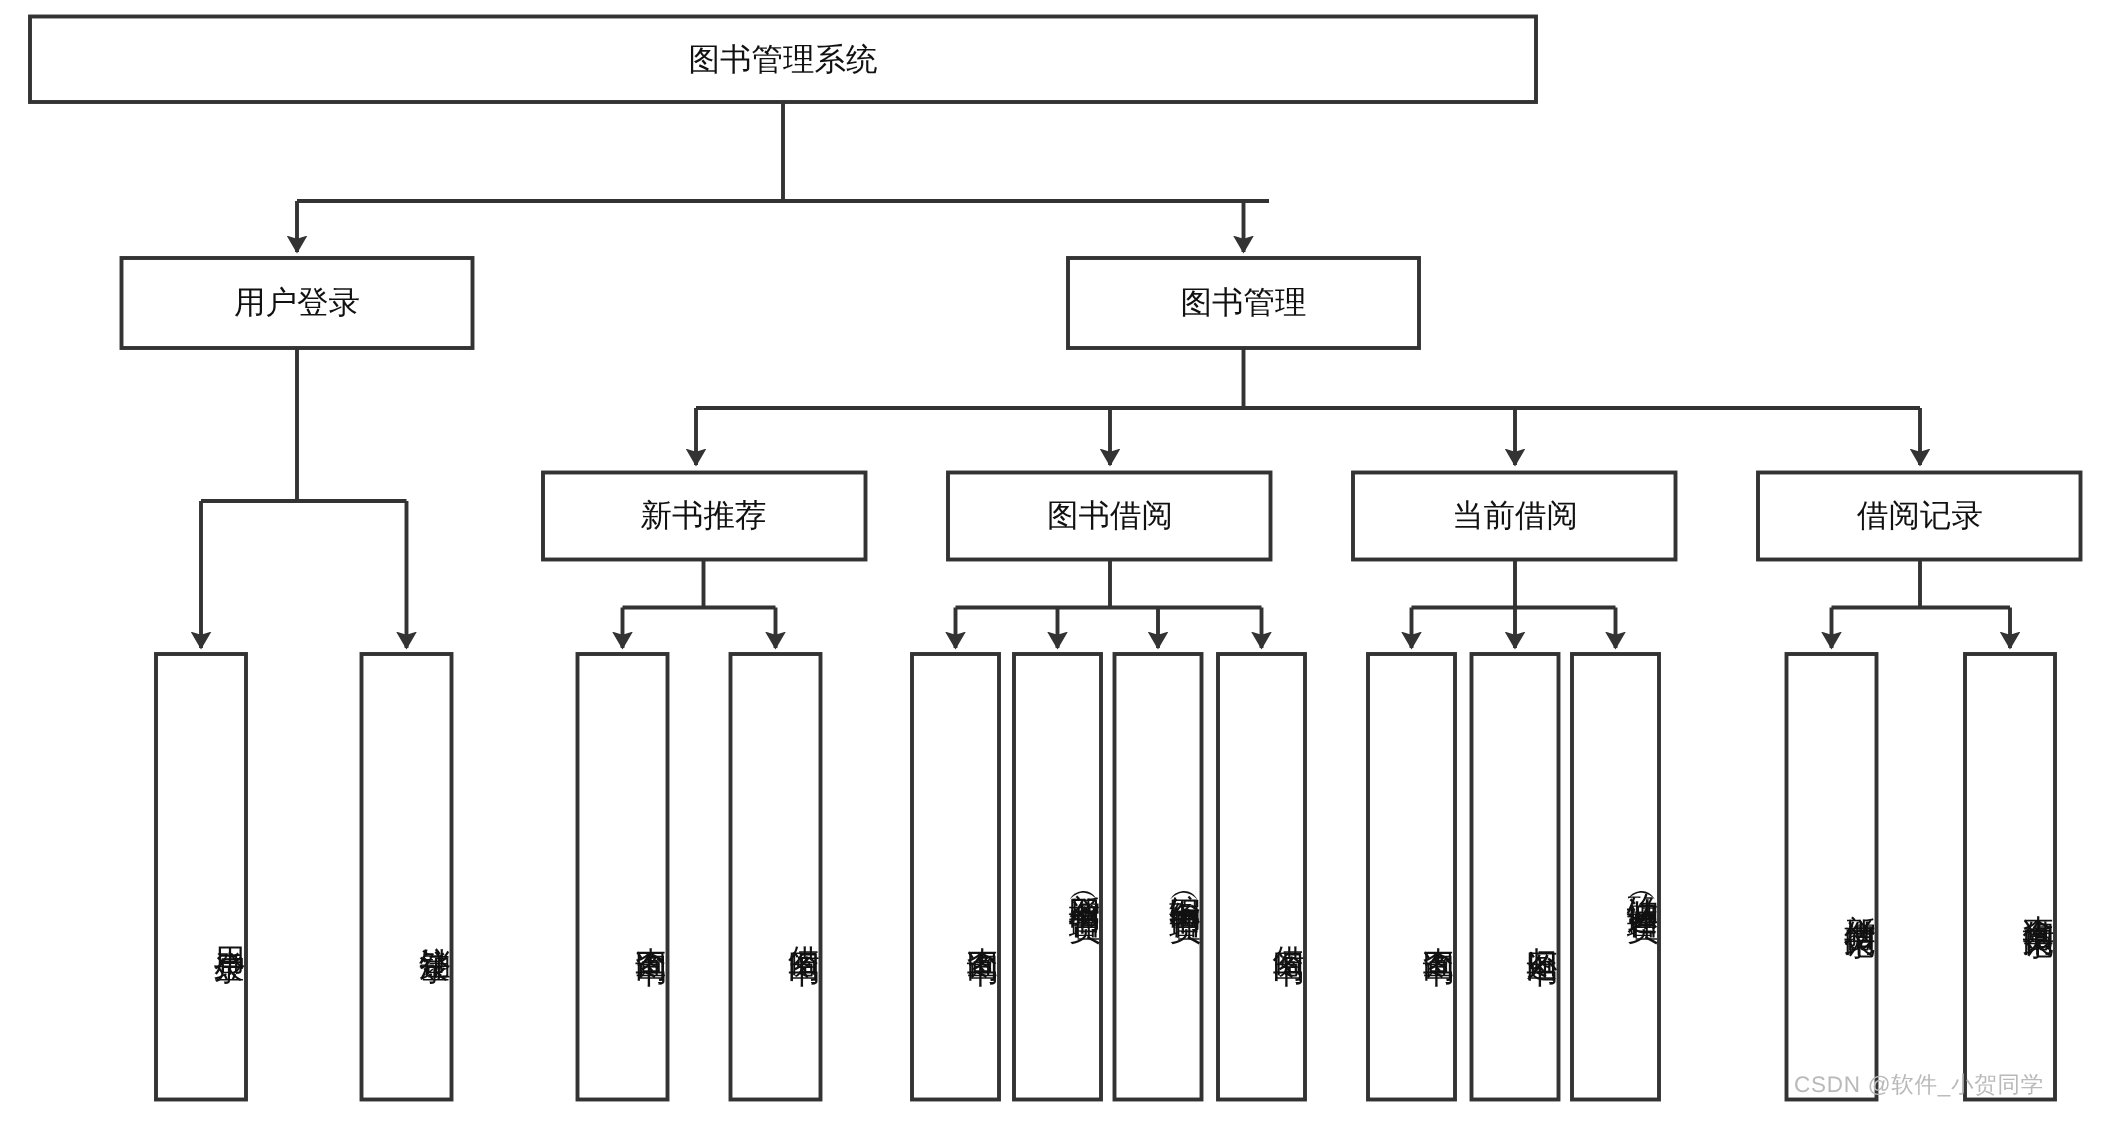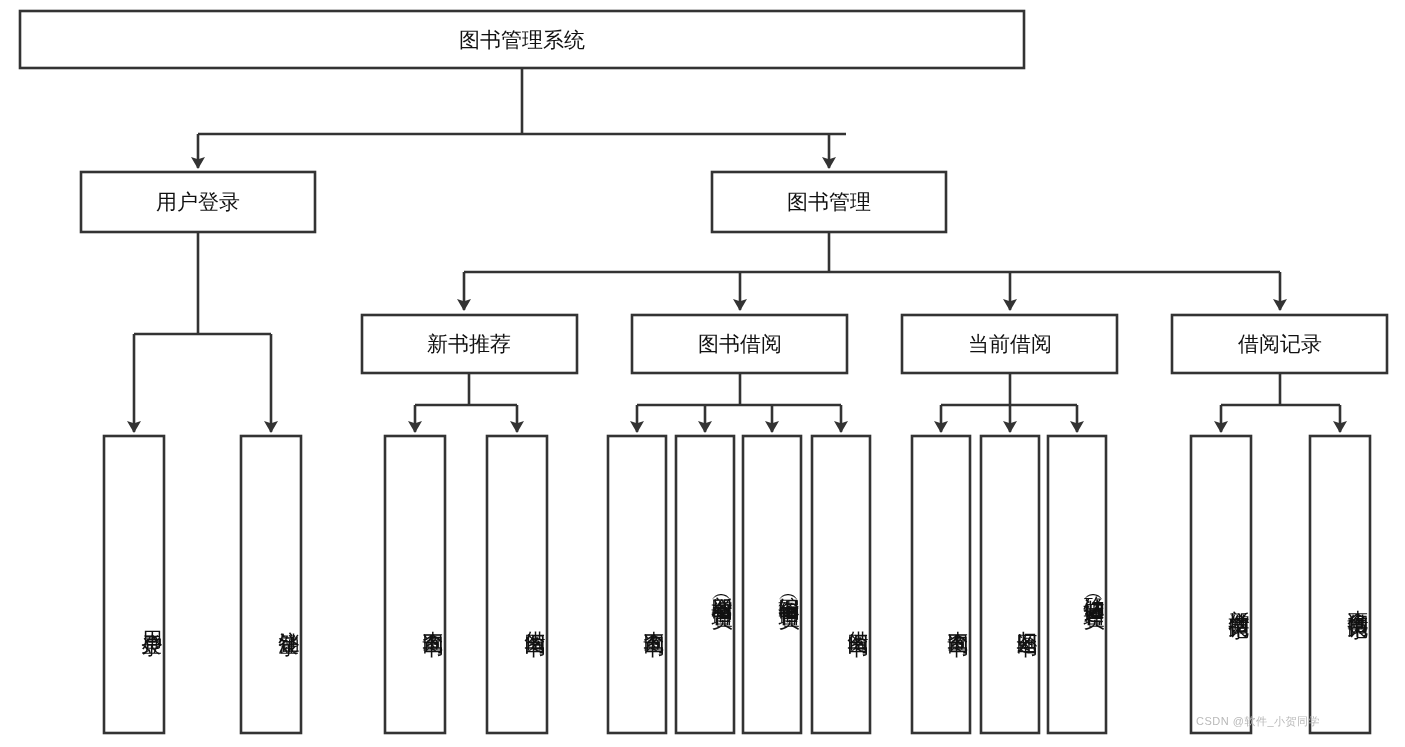--- a/index.html
+++ b/index.html
@@ -59,21 +59,21 @@
     letter-spacing: 2px;
     display: flex;
     align-items: flex-start;
     justify-content: center;
     white-space: nowrap;
     pointer-events: none;
   }
   .watermark {
     position: absolute;
     font-family: "Liberation Sans", "DejaVu Sans", sans-serif;
-    font-size: 11px;
+    font-size: 15px;
     color: #b9b9b9;
     white-space: nowrap;
     letter-spacing: 0.5px;
   }
 </style>
 </head>
 <body>
 
 <div id="diagram-root">
 

